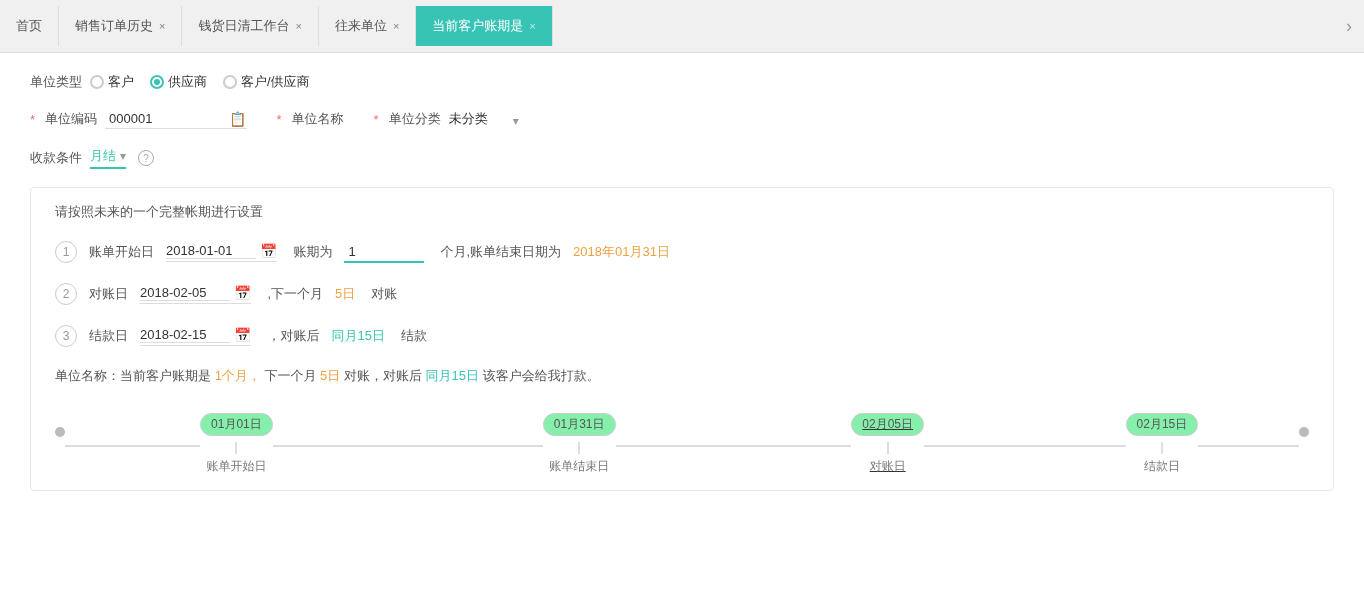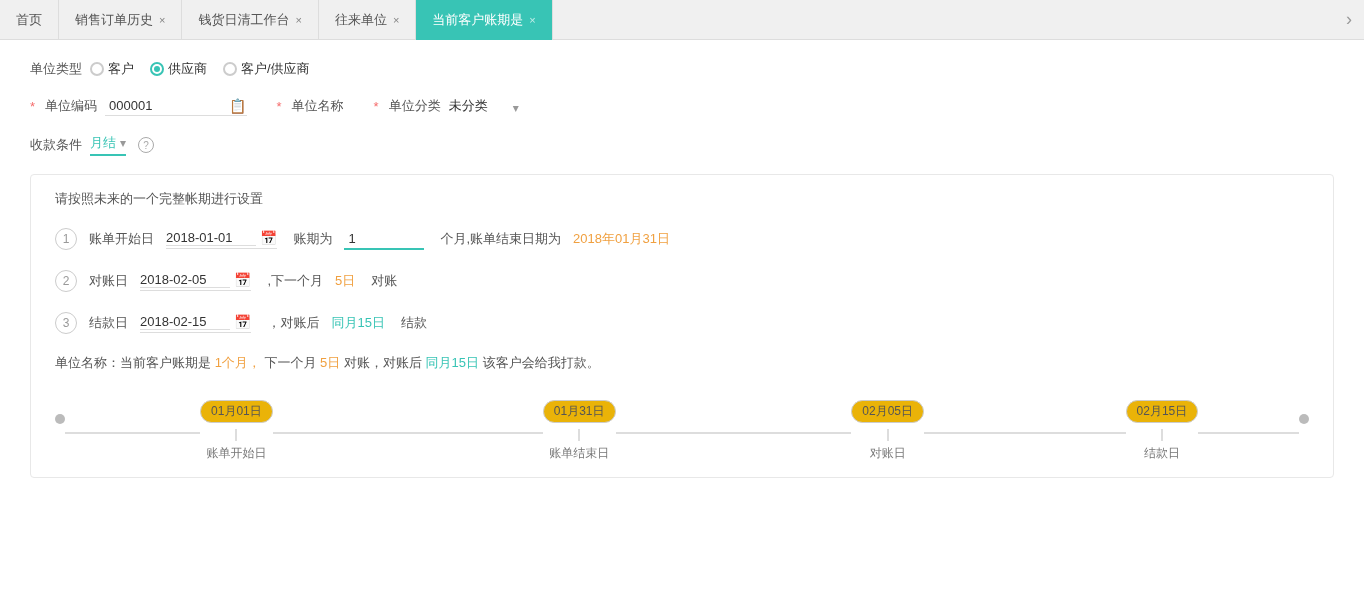--- a/index.html
+++ b/index.html
@@ -3,21 +3,21 @@
   <meta charset="utf-8">
   <style>
     * { box-sizing: border-box; margin: 0; padding: 0; }
     body { font-family: "Microsoft YaHei", "PingFang SC", Arial, sans-serif; font-size: 13px; background: #f5f5f5; color: #333; }
 
     
     .tab-bar {
       display: flex;
       background: #f0f0f0;
       border-bottom: 1px solid #ddd;
-      height: 40px;
+      height: 53px;
       align-items: center;
       padding: 0;
     }
     .tab {
       display: flex;
       align-items: center;
       height: 40px;
       padding: 0 16px;
       cursor: pointer;
       border-right: 1px solid #ddd;
@@ -218,21 +218,21 @@
       font-size: 13px;
       color: #555;
     }
     .preview-bar .p-orange { color: #f0a040; }
     .preview-bar .p-blue { color: #38c4b5; }
     .tl-date-box {
       border: 1px solid #ccc;
       border-radius: 14px;
       padding: 2px 10px;
       font-size: 12px;
-      background: #eab308;
+      background: #86efac;
       color: #555;
       white-space: nowrap;
       margin-bottom: 6px;
     }
     .tl-label {
       font-size: 12px;
       color: #777;
       white-space: nowrap;
       margin-top: 4px;
     }
@@ -415,21 +415,21 @@
             <div style="flex:1;height:2px;background:#ddd;margin-top:4px;"></div>
             <div style="display:flex;flex-direction:column;align-items:center;">
               <div class="tl-date-box">01月31日</div>
               <div style="width:2px;height:12px;background:#ddd;"></div>
               <div class="tl-label">账单结束日</div>
             </div>
             <div style="flex:1;height:2px;background:#ddd;margin-top:4px;"></div>
           </div>
         </div>
 
-        <div style="flex:2;display:flex;flex-direction:column;align-items:center;">
+        <div style="flex:2;display:flex;flex-direction:column;align-items:center;text-decoration:underline;">
           <div style="display:flex;align-items:center;width:100%;">
             <div style="flex:1;height:2px;background:#ddd;margin-top:4px;"></div>
             <div style="display:flex;flex-direction:column;align-items:center;">
               <div class="tl-date-box">02月05日</div>
               <div style="width:2px;height:12px;background:#ddd;"></div>
               <div class="tl-label">对账日</div>
             </div>
             <div style="flex:1;height:2px;background:#ddd;margin-top:4px;"></div>
           </div>
         </div>

